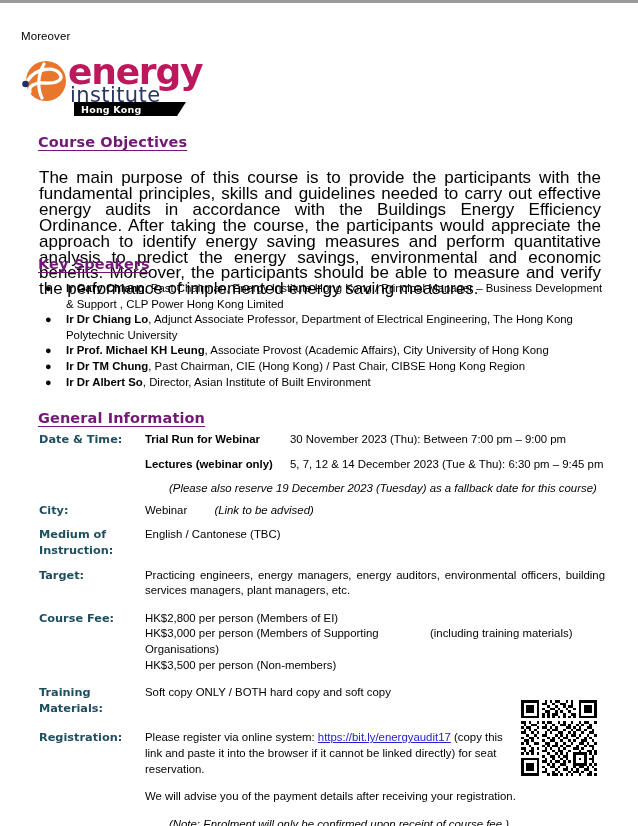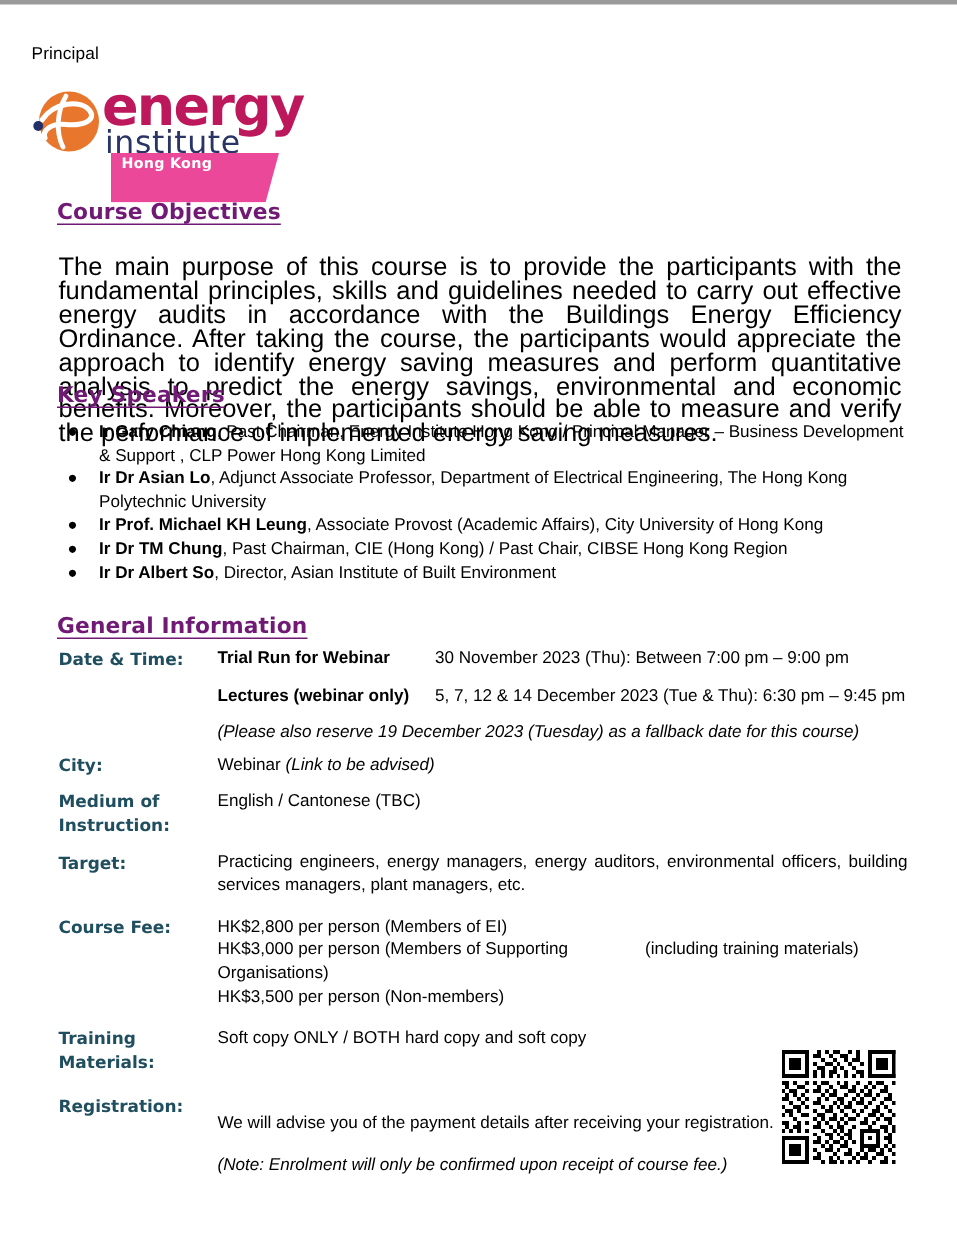--- a/index.html
+++ b/index.html
@@ -75,22 +75,22 @@
     color: #2a3566;
     letter-spacing: 0.4px;
     line-height: 22px;
     font-family: "DejaVu Sans", sans-serif;
   }
   .logo-banner {
     position: absolute;
     left: 54px;
     top: 47px;
     width: 112px;
-    height: 33px;
-    background: #ec4899;
+    height: 14px;
+    background: #000000;
     -webkit-clip-path: polygon(0 0, 100% 0, 92% 100%, 0 100%);
     clip-path: polygon(0 0, 100% 0, 92% 100%, 0 100%);
   }
   .logo-banner span {
     position: absolute;
     left: 7px;
     top: 2px;
     font-size: 9.5px;
     font-weight: bold;
     color: #ffffff;
@@ -182,21 +182,21 @@
     color: #000;
   }
   .sub-row { display: flex; align-items: flex-end; }
   .sub-key {
     width: 145px;
     flex: 0 0 145px;
     font-weight: bold;
     font-size: 11.4px;
   }
   .sub-val { flex: 1 1 auto; font-size: 11.4px; }
-  .ital { font-style: italic; }
+  .ital { font-style: italic; margin-left: 24px; }
   .spacer-6 { height: 6px; }
   .spacer-9 { height: 9px; }
   .spacer-12 { height: 12px; }
   .spacer-14 { height: 14px; }
   .justify { text-align: justify; }
 
   .fee-line { display: flex; }
   .fee-text { width: 285px; flex: 0 0 285px; }
   .fee-note { flex: 1 1 auto; }
 
@@ -216,21 +216,21 @@
   }
   .qr-wrap svg { display: block; }
 </style>
 </head>
 <body>
 
 <div class="page-top-rule"></div>
 
 <div class="page">
 
-  <div class="organiser-label">Principal</div>
+  <div class="organiser-label">Moreover</div>
 
   <div class="logo-block">
     <svg class="logo-mark" viewBox="0 0 46 46">
       <circle cx="24" cy="23" r="20" fill="#E8762C"></circle>
       <path d="M6 22 C14 10, 32 8, 38 16 C42 22, 34 26, 22 25 C12 24, 6 29, 8 34" fill="none" stroke="#ffffff" stroke-width="3.4" stroke-linecap="round"></path>
       <path d="M22 6 C16 16, 15 30, 20 40" fill="none" stroke="#ffffff" stroke-width="3.2" stroke-linecap="round"></path>
       <circle cx="3.5" cy="26" r="3.3" fill="#22306A"></circle>
     </svg>
     <div class="logo-word-energy">energy</div>
     <div class="logo-word-institute">institute</div>
@@ -243,21 +243,21 @@
   <div class="objectives-para">The main purpose of this course is to provide the participants with the fundamental principles, skills and guidelines needed to carry out effective energy audits in accordance with the Buildings Energy Efficiency Ordinance.  After taking the course, the participants would appreciate the approach to identify energy saving measures and perform quantitative analysis to predict the energy savings, environmental and economic benefits.  Moreover, the participants should be able to measure and verify the performance of implemented energy saving measures.</div>
 
   <div class="section-heading" id="h-speakers">Key Speakers</div>
   <ul class="speakers">
     <li>
       <span class="bullet">●</span>
       <b>Ir Gary Chiang</b><span>, Past Chairman, Energy Institute Hong Kong / Principal Manager – Business Development &amp; Support , CLP Power Hong Kong Limited</span>
     </li>
     <li>
       <span class="bullet">●</span>
-      <b>Ir Dr Asian Lo</b><span>, Adjunct Associate Professor, Department of Electrical Engineering, The Hong Kong Polytechnic University</span>
+      <b>Ir Dr Chiang Lo</b><span>, Adjunct Associate Professor, Department of Electrical Engineering, The Hong Kong Polytechnic University</span>
     </li>
     <li>
       <span class="bullet">●</span>
       <b>Ir Prof. Michael KH Leung</b><span>, Associate Provost (Academic Affairs), City University of Hong Kong</span>
     </li>
     <li>
       <span class="bullet">●</span>
       <b>Ir Dr TM Chung</b><span>, Past Chairman, CIE (Hong Kong) / Past Chair, CIBSE Hong Kong Region</span>
     </li>
     <li>
@@ -333,20 +333,21 @@
         <div>Soft copy ONLY / BOTH hard copy and soft copy</div>
         <div class="spacer-6"></div>
       </div>
     </div>
 
     <div class="spacer-14"></div>
 
     <div class="info-row">
       <div class="info-label">Registration:</div>
       <div class="info-value">
+        <div style="width:375px;"><span>Please register via online system: </span><a class="reg-link" href="#">https://bit.ly/energyaudit17</a><span> (copy this link and paste it into the browser if it cannot be linked directly) for seat reservation.</span></div>
         <div class="spacer-12"></div>
         <div>We will advise you of the payment details after receiving your registration.</div>
         <div class="spacer-12"></div>
         <div class="ital">(Note: Enrolment will only be confirmed upon receipt of course fee.)</div>
       </div>
     </div>
 
   </div>
 
   <div class="qr-wrap">

